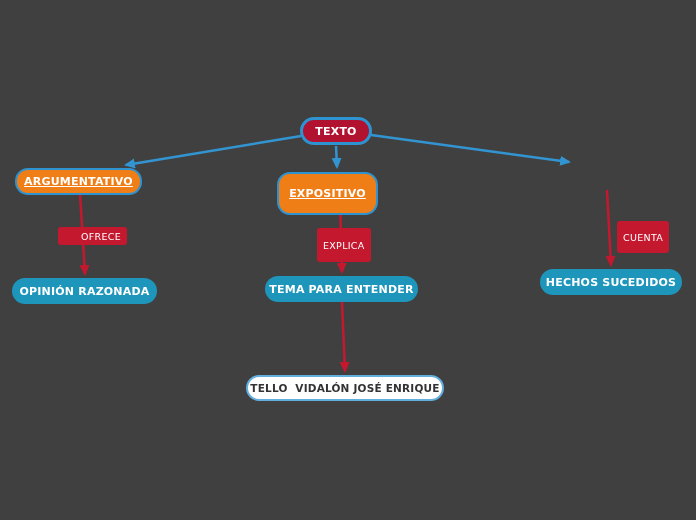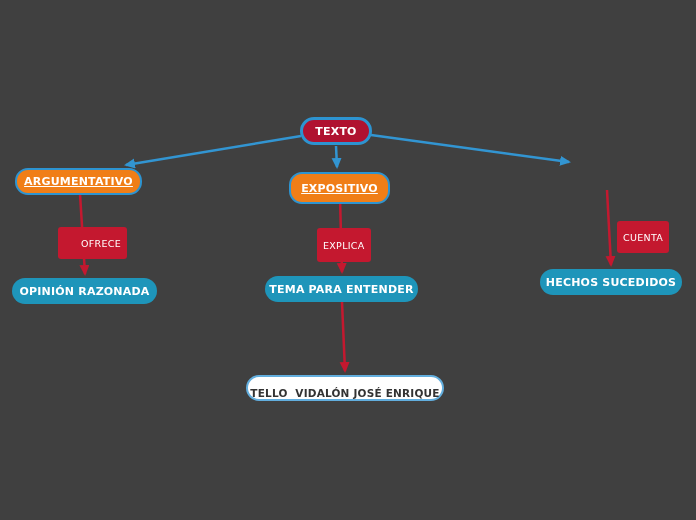--- a/index.html
+++ b/index.html
@@ -93,26 +93,26 @@
   </svg>
 
   <div class="node node-root" style="left:300px; top:117px; width:72px; height:28px;">
     <span>TEXTO</span>
   </div>
 
   <div class="node node-branch" style="left:15px; top:168px; width:127px; height:27px;">
     <span>ARGUMENTATIVO</span>
   </div>
 
-  <div class="node node-branch" style="left:289px; top:172px; width:101px; height:32px;">
+  <div class="node node-branch" style="left:277px; top:172px; width:101px; height:43px;">
     <span>EXPOSITIVO</span>
   </div>
 
 
-  <div class="edge-label" style="left:58px; top:227px; height:32px;padding-left:23px;">
+  <div class="edge-label" style="left:58px; top:227px; height:18px;padding-left:23px;">
     <span>OFRECE</span>
   </div>
 
   <div class="edge-label" style="left:317px; top:228px; height:34px;">
     <span>EXPLICA</span>
   </div>
 
   <div class="edge-label" style="left:617px; top:221px; height:32px;">
     <span>CUENTA</span>
   </div>
@@ -122,17 +122,17 @@
   </div>
 
   <div class="node node-leaf" style="left:265px; top:276px; width:153px; height:26px;">
     <span>TEMA PARA ENTENDER</span>
   </div>
 
   <div class="node node-leaf" style="left:540px; top:269px; width:142px; height:26px;">
     <span>HECHOS SUCEDIDOS</span>
   </div>
 
-  <div class="node node-author" style="left:246px; top:375px; width:198px; height:26px;align-items:flex-end;">
+  <div class="node node-author" style="left:246px; top:375px; width:198px; height:26px;">
     <span>TELLO  VIDALÓN JOSÉ ENRIQUE</span>
   </div>
 
 </div>
 
 </body></html>

